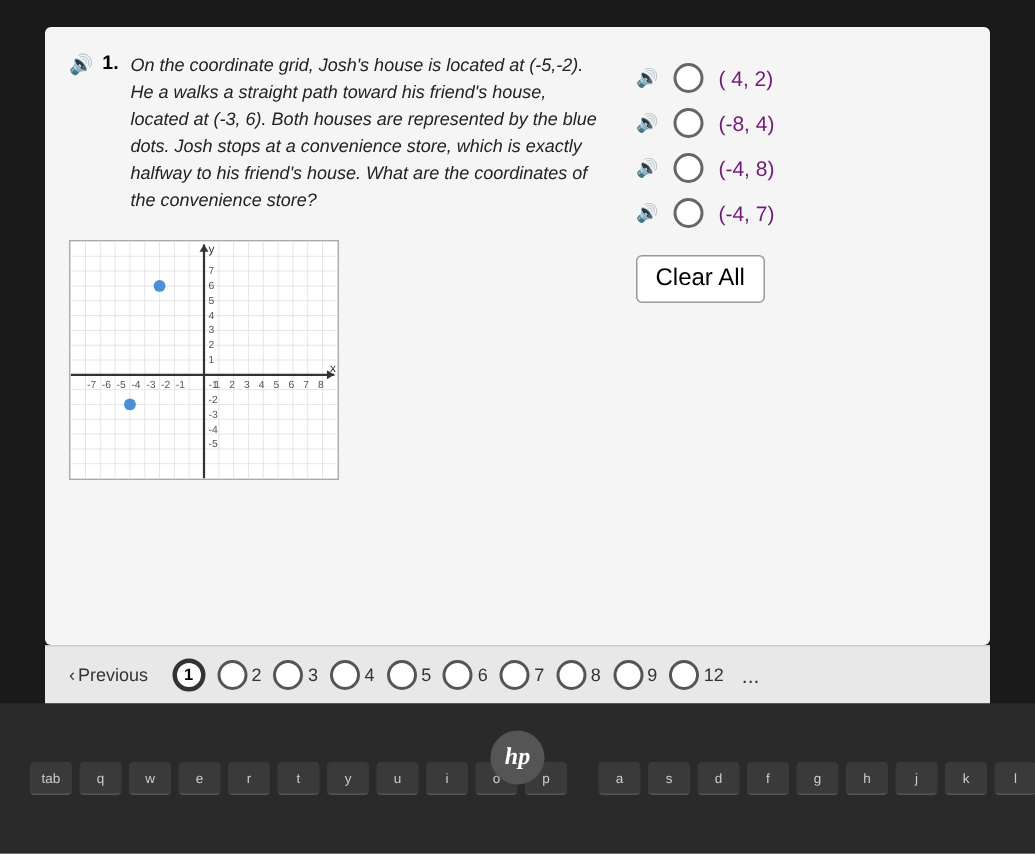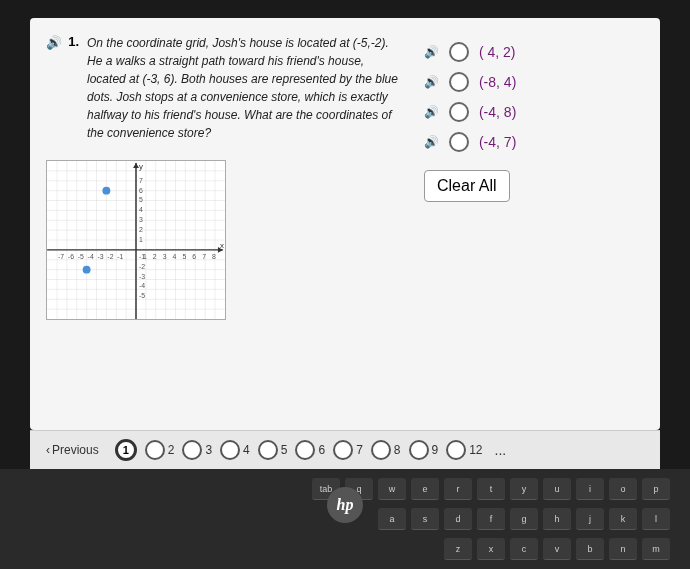--- a/index.html
+++ b/index.html
@@ -399,21 +399,21 @@
   <div class="page-btn">
     <div class="page-circle"></div>
     <span class="page-num">12</span>
   </div>
 
   <span class="ellipsis">...</span>
 </div>
 
 <div class="keyboard-area">
   <div class="hp-logo">hp</div>
-  <div style="display:flex; flex-direction:column; gap:8px; align-items:flex-end; width:100%;">
+  <div style="display:flex; flex-direction:row; gap:21px; align-items:flex-start; width:100%;">
     <div style="display:flex; gap:5px; justify-content:center;">
       <div class="key">tab</div>
       <div class="key">q</div>
       <div class="key">w</div>
       <div class="key">e</div>
       <div class="key">r</div>
       <div class="key">t</div>
       <div class="key">y</div>
       <div class="key">u</div>
       <div class="key">i</div>

